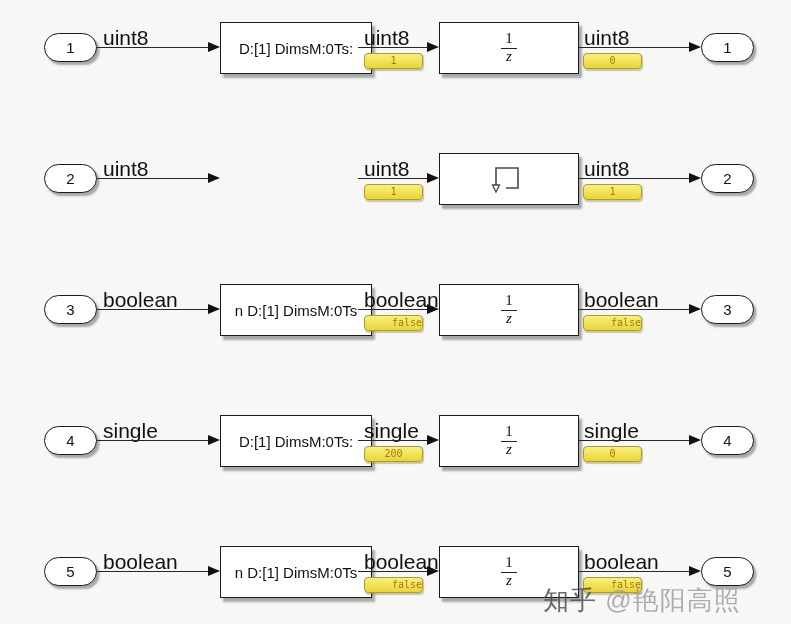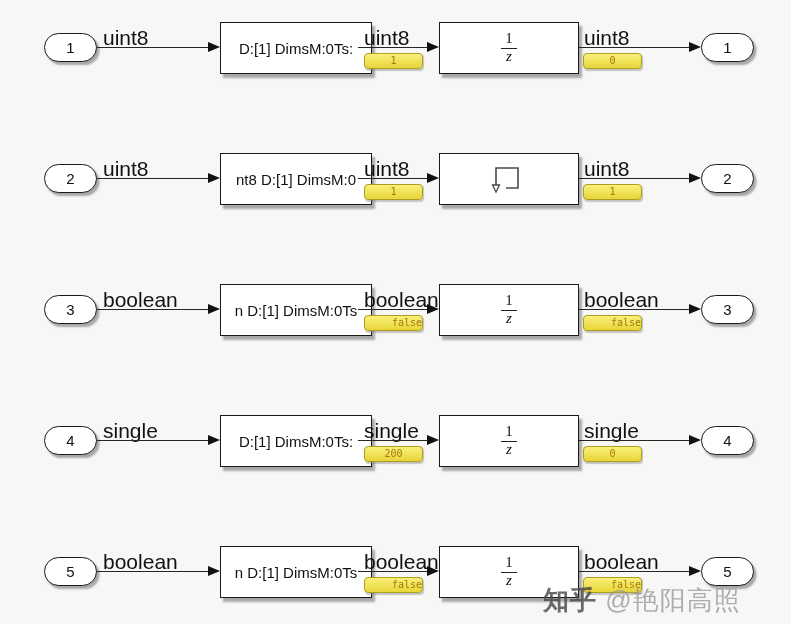--- a/index.html
+++ b/index.html
@@ -68,21 +68,21 @@
   .frac .num { display:block; border-bottom:1.4px solid #222; padding:0 4px 1px; }
   .frac .den { display:block; font-style:italic; }
 
   .memory-icon { display:none; }
   .b2[data-icon="memory"] .memory-icon { display:block; }
 
   #watermark {
     position:absolute; left:543px; top:583px; white-space:nowrap;
     font-size:26px; z-index:10; letter-spacing:1px;
   }
-  #watermark .wm-brand  { color:rgba(70,70,70,.8); font-weight:bold; }
+  #watermark .wm-brand  { color:rgba(70,70,70,.8); font-weight:normal; }
   #watermark .wm-handle { color:rgba(152,152,152,.78); }
 </style>
 </head>
 <body>
 
 <div id="canvas">
   <div class="row" style="top: 0px;">
     <div class="port in">
       <span>1</span>
     </div>
@@ -116,23 +116,20 @@
   </div>
 
   <div class="row" style="top: 131px;">
     <div class="port in">
       <span>2</span>
     </div>
     <span class="lbl in">uint8</span>
     <div class="wire w1"></div>
     <div class="arrow a1"></div>
 
-    <div class="block b1">
-      <span class="spec-text">nt8 D:[1] DimsM:0</span>
-    </div>
     <span class="lbl mid">uint8</span>
     <div class="badge mid">1</div>
     <div class="wire w2"></div>
     <div class="arrow a2"></div>
 
     <div class="block b2" data-icon="memory">
 
       <svg class="memory-icon" width="44" height="36" viewBox="0 0 44 36">
         <path d="M9 24 L9 7 L31 7 L31 27 L19 27" fill="none" stroke="#4a4a4a" stroke-width="1.6"></path>
         <path d="M5.5 24 L12.5 24 L9 31 Z" fill="#ffffff" stroke="#4a4a4a" stroke-width="1.3"></path>

